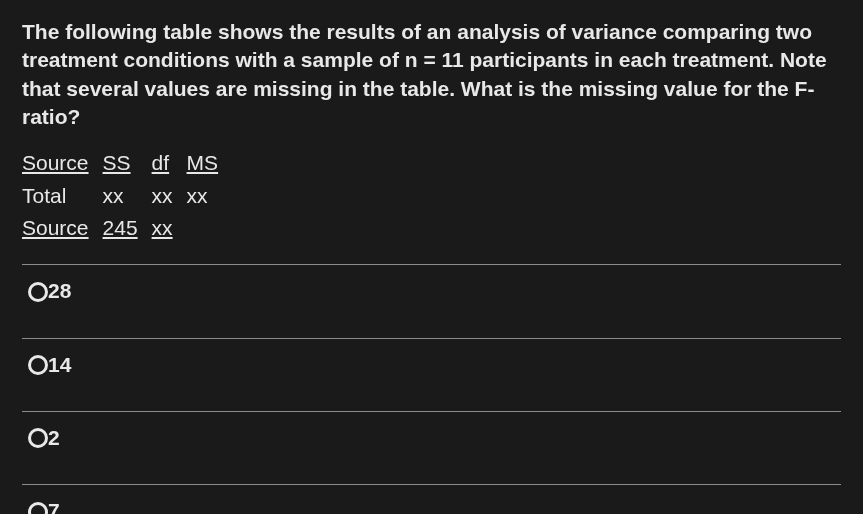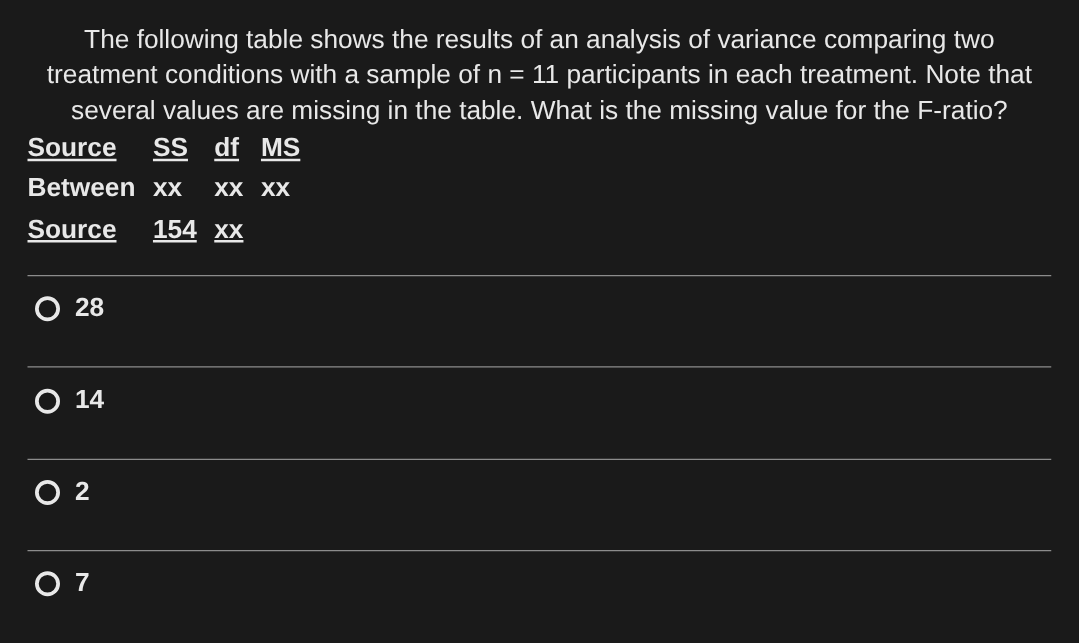--- a/index.html
+++ b/index.html
@@ -6,36 +6,35 @@
   body {
     background: #1a1a1a;
     color: #e8e8e8;
     font-family: Arial, Helvetica, sans-serif;
     width: 863px;
     height: 514px;
     padding: 18px 22px;
     font-size: 21px;
     line-height: 1.35;
   }
-  .question-text { font-weight: normal; margin-bottom: 0; text-align: center; }
+  .question-text { font-weight: bold; margin-bottom: 16px; }
   .anova-table {
-    font-weight: bold;
+    font-weight: normal;
     border-collapse: collapse;
     margin-bottom: 10px;
   }
   .anova-table td { padding: 2px 14px 2px 0; text-align: left; }
   .hdr { text-decoration: underline; }
   .tot { text-decoration: underline; }
   .options-block { margin-top: 8px; }
   .opt-row {
     border-top: 1px solid #8c8c8c;
     padding: 12px 0 12px 6px;
     display: flex;
     align-items: center;
-    gap: 12px;
     font-weight: bold;
     margin-top: 20px;
   }
   .opt-row:last-child { border-bottom: none; }
   .radio {
     width: 20px; height: 20px;
     border: 3px solid #e8e8e8;
     border-radius: 50%;
     display: inline-block;
     flex-shrink: 0;
@@ -49,29 +48,29 @@
 <table class="anova-table">
   <tbody>
       <tr>
     <td class="hdr">Source</td>
     <td class="hdr">SS</td>
     <td class="hdr">df</td>
     <td class="hdr">MS</td>
     <td></td>
   </tr>
   <tr>
-    <td>Between</td>
+    <td>Total</td>
     <td>xx</td>
     <td>xx</td>
     <td>xx</td>
     <td></td>
   </tr>
   <tr>
     <td class="tot">Source</td>
-    <td class="tot">154</td>
+    <td class="tot">245</td>
     <td class="tot">xx</td>
     <td></td>
     <td></td>
   </tr>
 </tbody>
   </table>
 
 <div class="options-block">
   <div class="opt-row">
     <span class="radio"></span>

